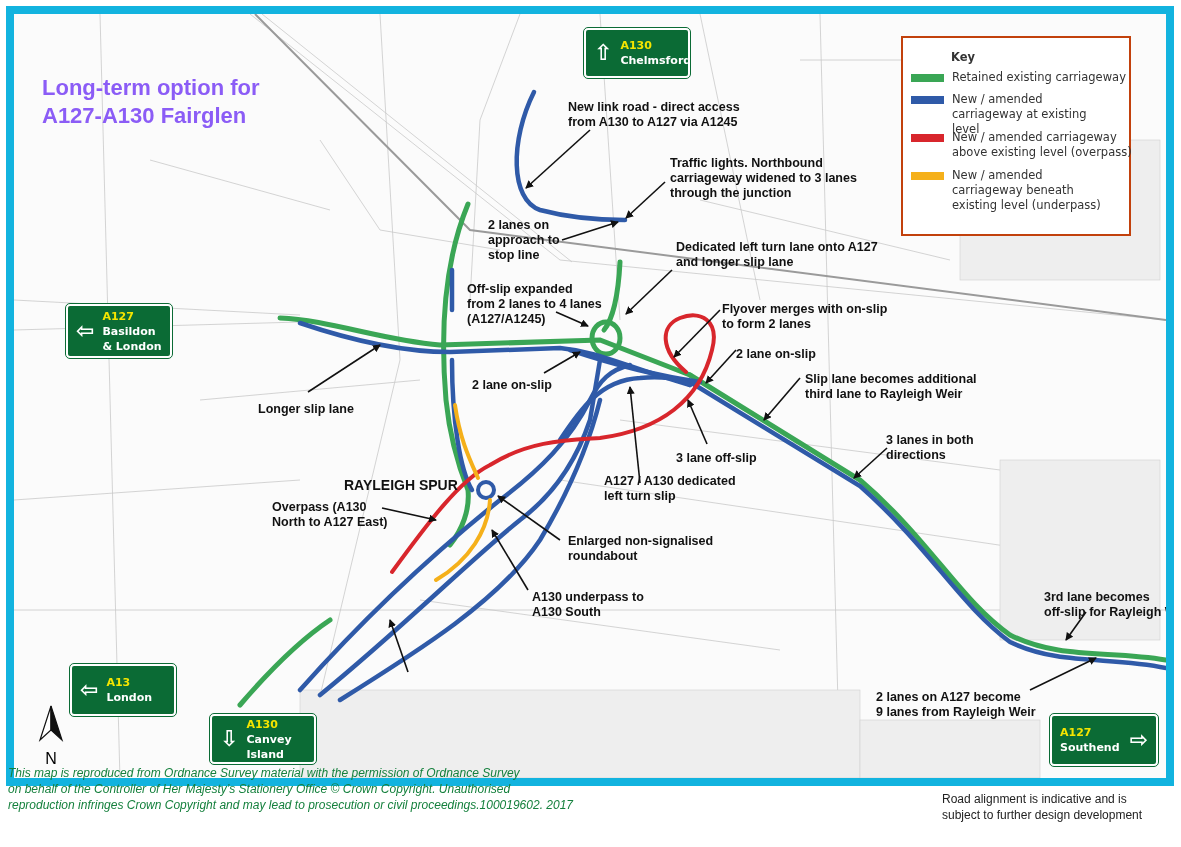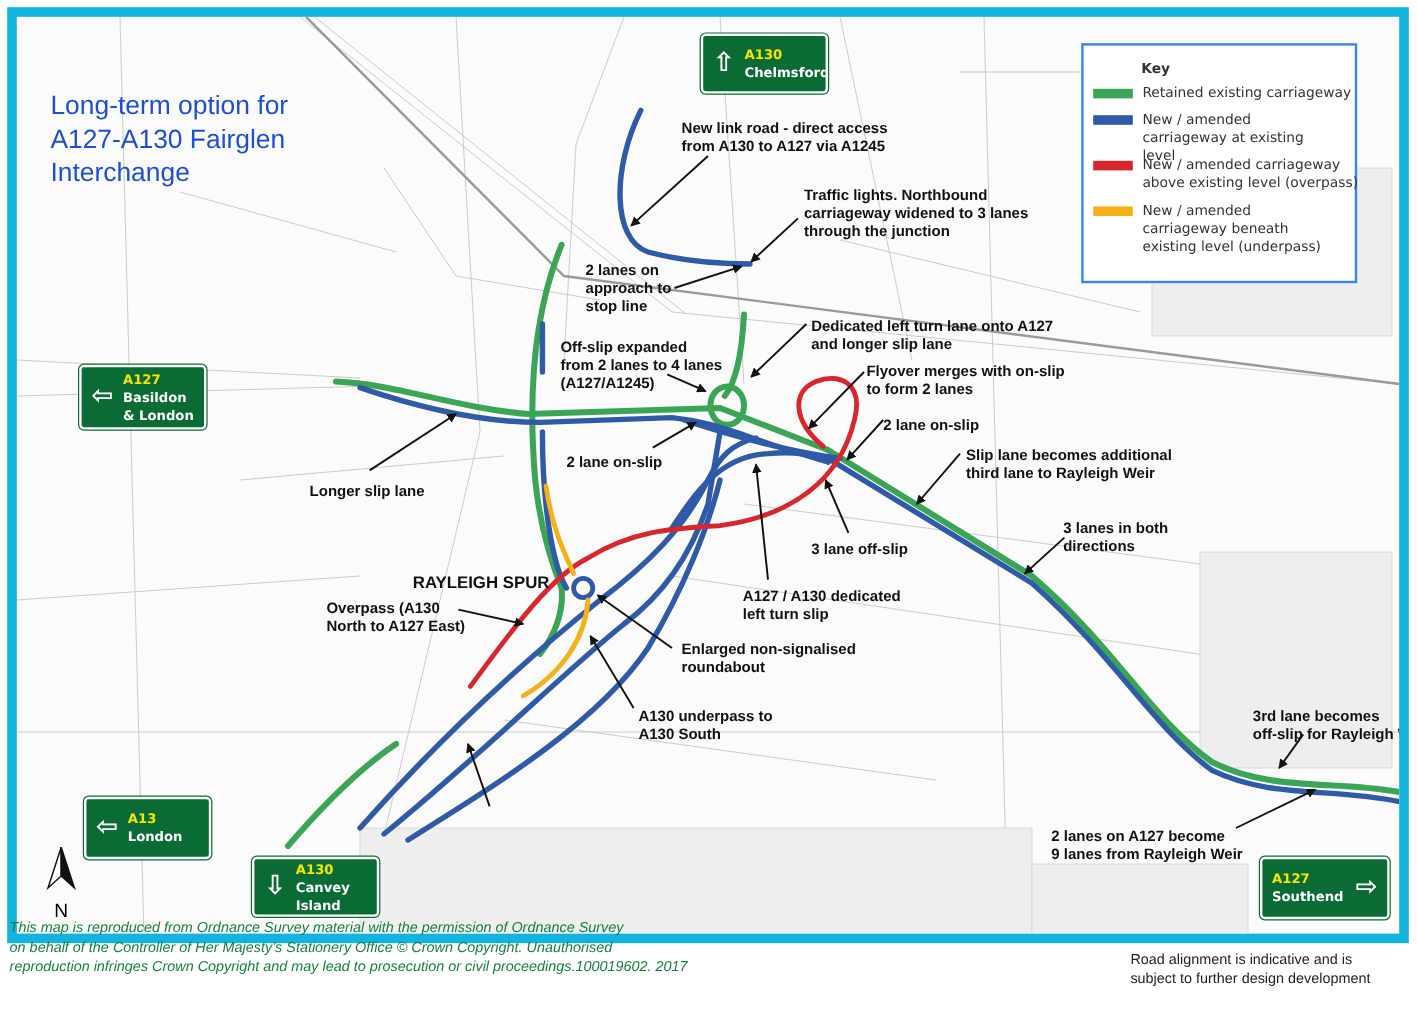--- a/index.html
+++ b/index.html
@@ -1,25 +1,25 @@
 <!DOCTYPE html>
 <html><head>
 <meta charset="utf-8">
 <style>
   html, body { margin:0; padding:0; background:#ffffff; }
   body { width:1181px; height:847px; position:relative; overflow:hidden; font-family:"Liberation Sans", sans-serif; }
   .frame { position:absolute; left:6px; top:6px; width:1168px; height:780px; box-sizing:border-box; border:8px solid #12b3df; background:#fbfbfb; overflow:hidden; }
   .map-svg { position:absolute; left:0; top:0; }
-  .title { position:absolute; left:36px; top:66px; font-size:22px; line-height:28px; color:#1d4ed8; font-family:"Liberation Sans", sans-serif; }
+  .title { position:absolute; left:36px; top:66px; font-size:22px; line-height:28px; color:#8b5cf6; font-family:"Liberation Sans", sans-serif;font-weight:bold; }
   .label { position:absolute; font-weight:bold; font-size:12.5px; line-height:15px; color:#111; font-family:"Liberation Sans", sans-serif; white-space:nowrap; }
   .label.big { font-size:14px; }
   .sign { position:absolute; background:#0b6b35; border:2px solid #ffffff; outline:1.5px solid #0b6b35; border-radius:4px; color:#fff; font-family:"DejaVu Sans", sans-serif; font-weight:bold; font-size:11px; line-height:15px; box-sizing:border-box; padding:6px 8px; display:flex; align-items:center; gap:8px; }
   .sign .road { color:#f5e500; }
   .sign .arrow { font-size:22px; line-height:22px; }
-  .key { position:absolute; left:901px; top:36px; width:230px; height:200px; background:#fff; border:2px solid #3b82f6; box-sizing:border-box; font-family:"DejaVu Sans", sans-serif; font-size:11.5px; color:#333; }
+  .key { position:absolute; left:901px; top:36px; width:230px; height:200px; background:#fff; border:2px solid #c2410c; box-sizing:border-box; font-family:"DejaVu Sans", sans-serif; font-size:11.5px; color:#333; }
   .key-title { position:absolute; left:48px; top:12px; font-weight:bold; font-size:11.5px; }
   .key-item { position:absolute; left:8px; display:flex; gap:8px; align-items:flex-start; }
   .swatch { width:33px; height:8px; margin-top:4px; flex:none; }
   .key-text { line-height:15px; }
   .north { position:absolute; left:30px; top:700px; width:30px; height:60px; }
   .footer-left { position:absolute; left:8px; top:765px; font-style:italic; font-size:12px; line-height:16px; color:#15803d; font-family:"Liberation Sans", sans-serif; }
   .footer-right { position:absolute; left:942px; top:791px; font-size:12px; line-height:16px; color:#222; font-family:"Liberation Sans", sans-serif; }
 </style>
 </head>
 <body>
@@ -120,21 +120,20 @@
       <line x1="528" y1="590" x2="492" y2="530" marker-end="url(#ah)"></line>
       <line x1="1086" y1="612" x2="1066" y2="640" marker-end="url(#ah)"></line>
       <line x1="408" y1="672" x2="390" y2="620" marker-end="url(#ah)"></line>
       <line x1="1030" y1="690" x2="1096" y2="658" marker-end="url(#ah)"></line>
     </g>
   </svg>
 
   <div class="title" style="left:28px; top:60px;">
     <div>Long-term option for</div>
     <div>A127-A130 Fairglen</div>
-    <div>Interchange</div>
   </div>
 
   <div class="sign" style="left:570px; top:14px; width:106px; height:50px;">
     <span class="arrow">⇧</span>
     <div>
       <div class="road">A130</div>
       <div>Chelmsford</div>
     </div>
   </div>
 
@@ -198,21 +197,21 @@
   <div class="label" style="left:656px; top:142px;">
     <div>Traffic lights. Northbound</div>
     <div>carriageway widened to 3 lanes</div>
     <div>through the junction</div>
   </div>
   <div class="label" style="left:474px; top:204px;">
     <div>2 lanes on</div>
     <div>approach to</div>
     <div>stop line</div>
   </div>
-  <div class="label" style="left:662px; top:226px;margin-top:25px;">
+  <div class="label" style="left:662px; top:226px;">
     <div>Dedicated left turn lane onto A127</div>
     <div>and longer slip lane</div>
   </div>
   <div class="label" style="left:453px; top:268px;">
     <div>Off-slip expanded</div>
     <div>from 2 lanes to 4 lanes</div>
     <div>(A127/A1245)</div>
   </div>
   <div class="label" style="left:708px; top:288px;">
     <div>Flyover merges with on-slip</div>
@@ -234,21 +233,21 @@
   <div class="label" style="left:662px; top:437px;">
     <div>3 lane off-slip</div>
   </div>
   <div class="label" style="left:872px; top:419px;">
     <div>3 lanes in both</div>
     <div>directions</div>
   </div>
   <div class="label big" style="left:330px; top:464px;">
     <div>RAYLEIGH SPUR</div>
   </div>
-  <div class="label" style="left:590px; top:476px;margin-left:15px;">
+  <div class="label" style="left:590px; top:460px;">
     <div>A127 / A130 dedicated</div>
     <div>left turn slip</div>
   </div>
   <div class="label" style="left:258px; top:486px;">
     <div>Overpass (A130</div>
     <div>North to A127 East)</div>
   </div>
   <div class="label" style="left:554px; top:520px;">
     <div>Enlarged non-signalised</div>
     <div>roundabout</div>

